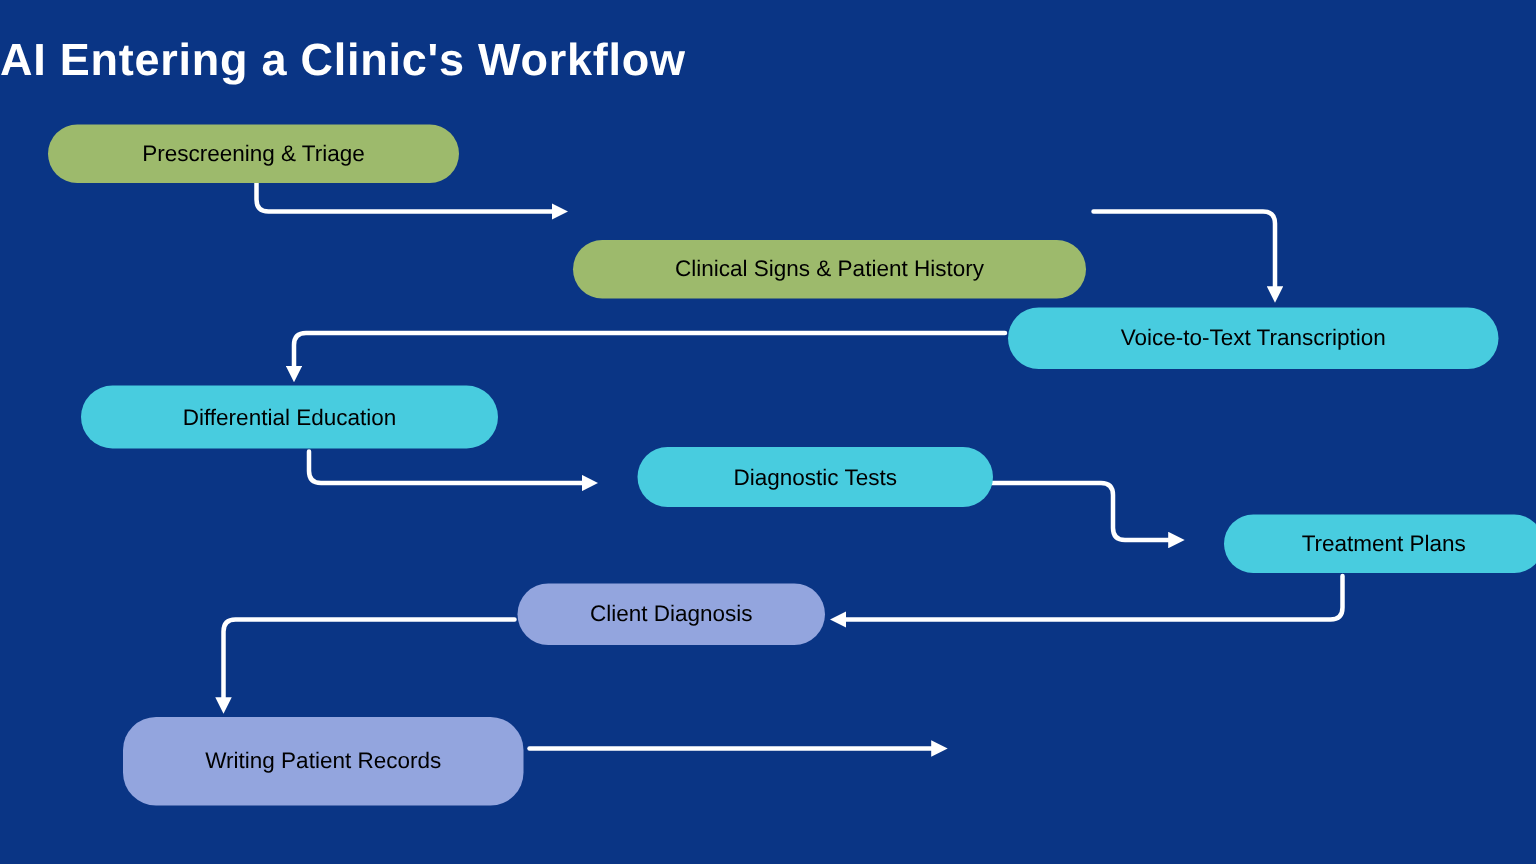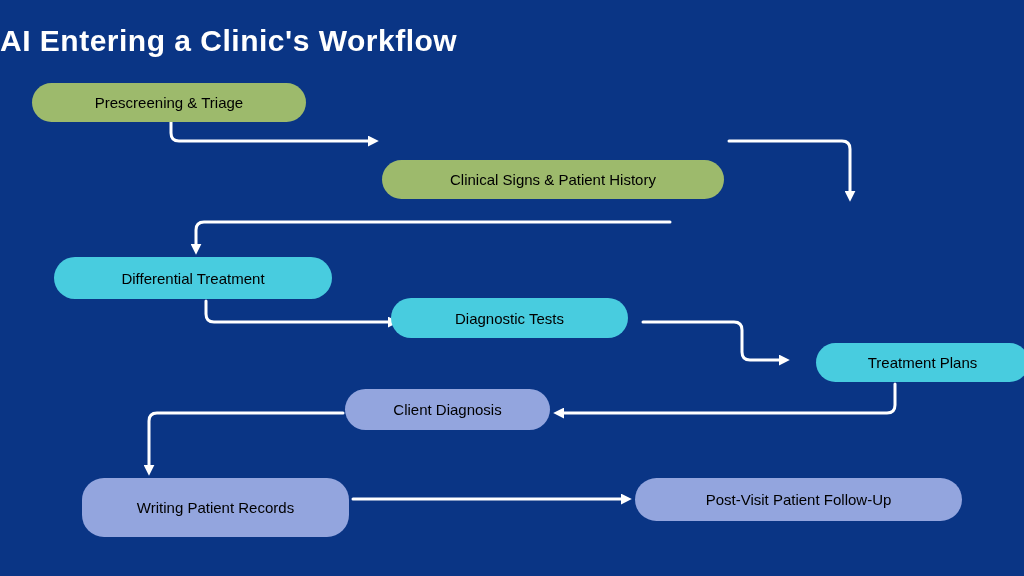--- a/index.html
+++ b/index.html
@@ -29,21 +29,21 @@
     white-space:nowrap;
   }
   .pill.green{background:#9DBA6C;}
   .pill.cyan{background:#48CCDF;}
   .pill.lavender{background:#93A5DE;}
 
   .p-prescreening {left:32px;  top:83px;  width:274px; height:39px;}
   .p-clinical     {left:382px; top:124px; width:342px; height:39px;margin-top:36px;}
   .p-voice        {left:672px; top:205px; width:327px; height:41px;}
   .p-differential {left:54px;  top:257px; width:278px; height:42px;}
-  .p-diagnostic   {left:391px; top:298px; width:237px; height:40px;justify-content:center;}
+  .p-diagnostic   {left:425px; top:298px; width:237px; height:40px;justify-content:center;}
   .p-treatment    {left:816px; top:343px; width:213px; height:39px;}
   .p-client       {left:345px; top:389px; width:205px; height:41px;}
   .p-writing      {left:82px;  top:478px; width:267px; height:59px;}
   .p-postvisit    {left:635px; top:478px; width:327px; height:43px;}
 </style>
 </head>
 <body>
 
 <div id="canvas">
 
@@ -68,38 +68,38 @@
   </svg>
 
   <div class="pill green p-prescreening">
     <span>Prescreening &amp; Triage</span>
   </div>
 
   <div class="pill green p-clinical">
     <span>Clinical Signs &amp; Patient History</span>
   </div>
 
+  <div class="pill cyan p-voice">
+    <span>Voice-to-Text Transcription</span>
+  </div>
 
   <div class="pill cyan p-differential">
-    <span>Differential Treatment</span>
+    <span>Differential Education</span>
   </div>
 
   <div class="pill cyan p-diagnostic">
     <span>Diagnostic Tests</span>
   </div>
 
   <div class="pill cyan p-treatment">
     <span>Treatment Plans</span>
   </div>
 
   <div class="pill lavender p-client">
     <span>Client Diagnosis</span>
   </div>
 
   <div class="pill lavender p-writing">
     <span>Writing Patient Records</span>
   </div>
 
-  <div class="pill lavender p-postvisit">
-    <span>Post-Visit Patient Follow-Up</span>
-  </div>
 
 </div>
 
 </body></html>

